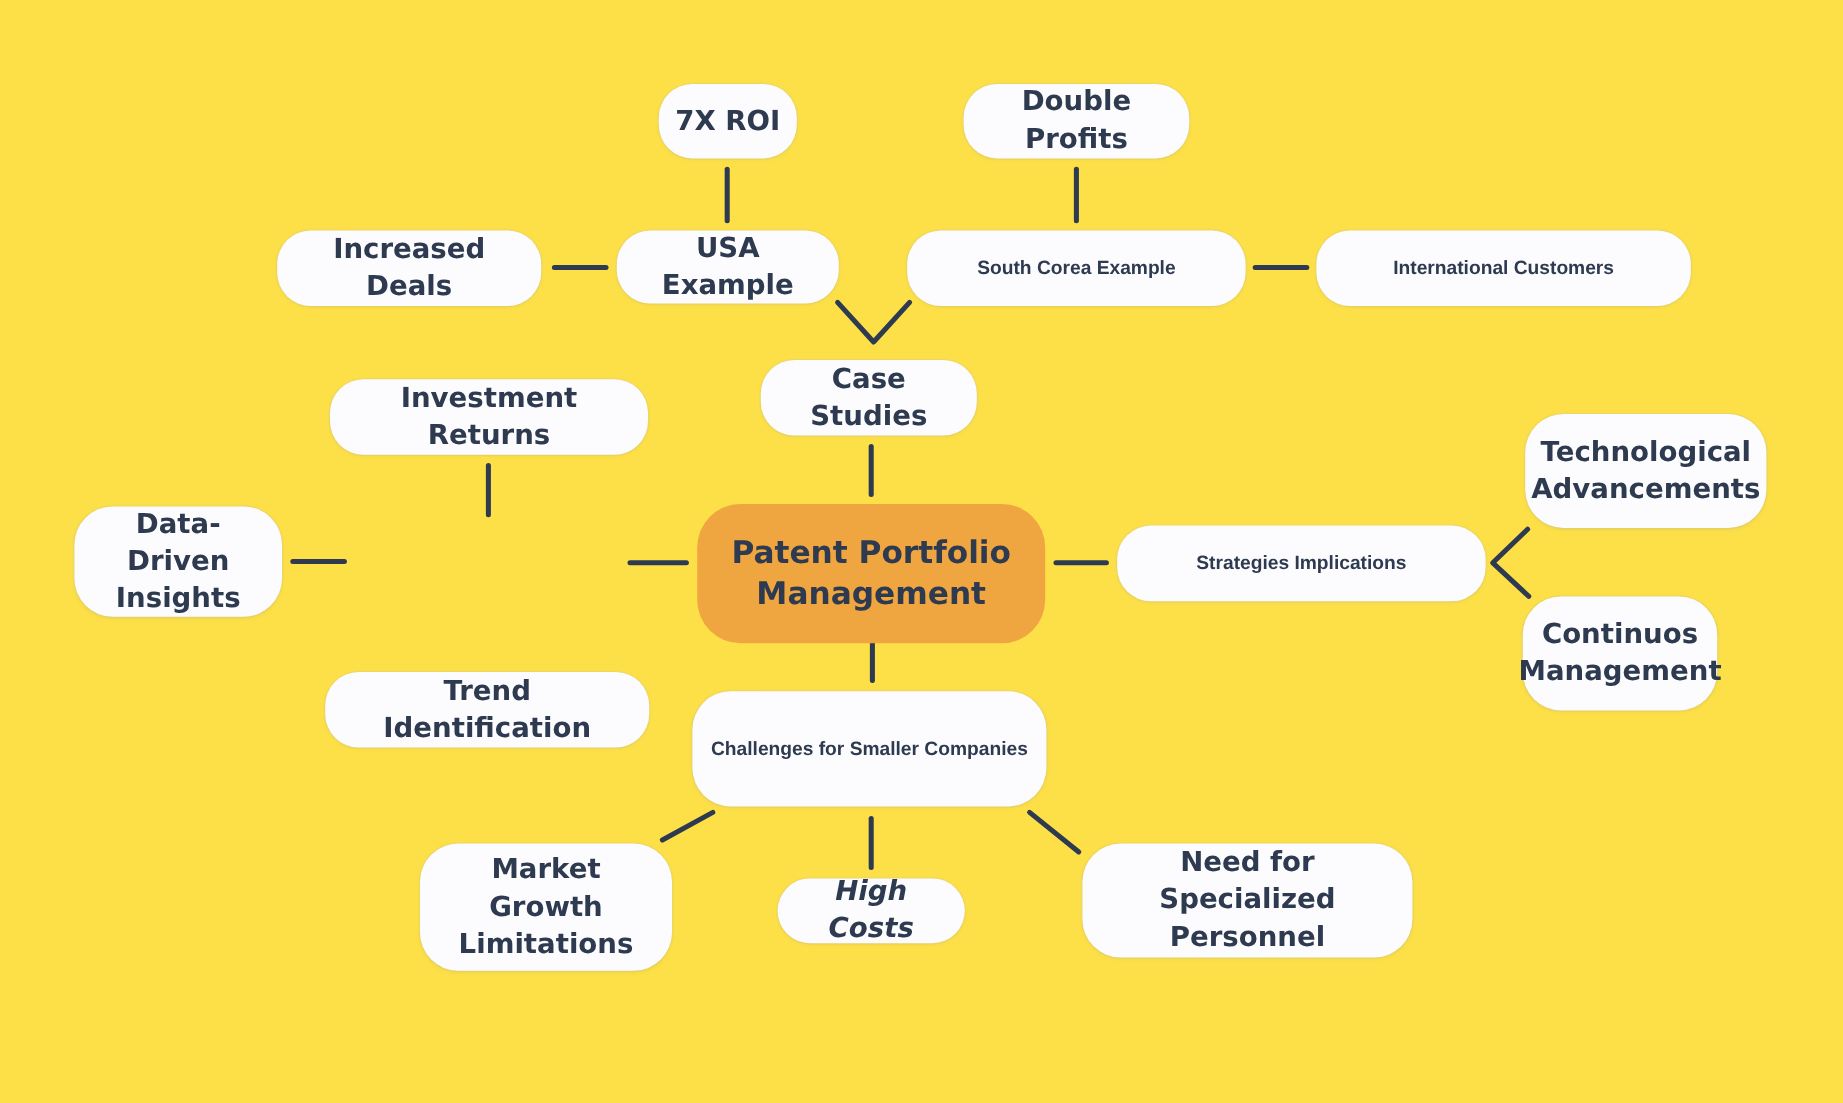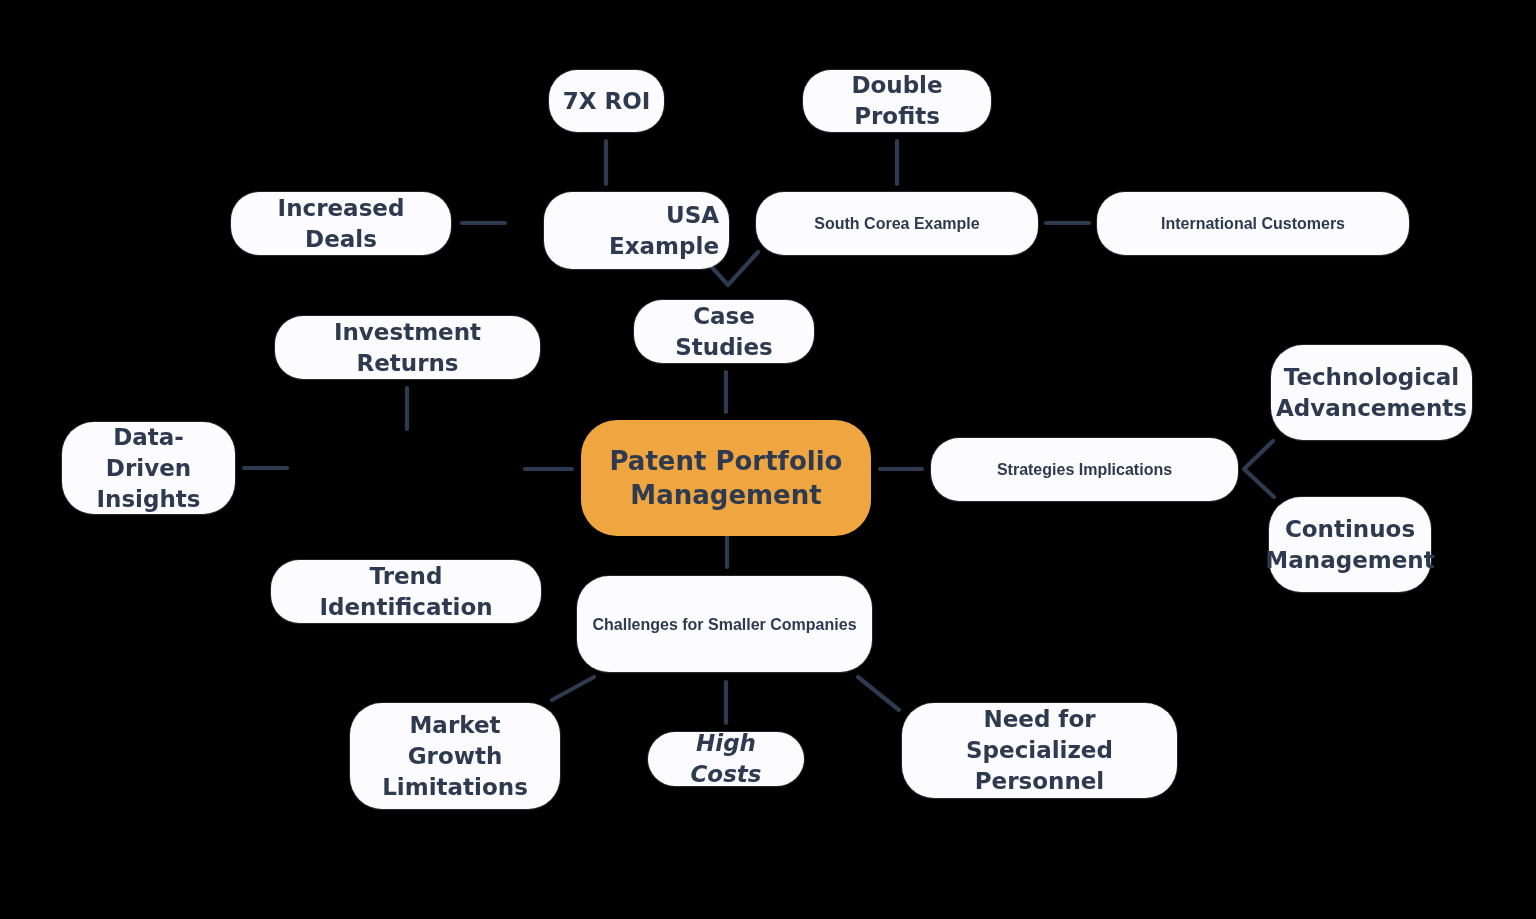--- a/index.html
+++ b/index.html
@@ -6,21 +6,21 @@
   html, body { margin: 0; padding: 0; }
   body {
     width: 1536px; height: 919px;
     background: #EFF0F4;
     font-family: "DejaVu Sans", sans-serif;
     overflow: hidden;
   }
   .stage {
     position: relative;
     width: 1536px; height: 919px;
-    background: #000000;
+    background: #fde047;
   }
   svg.connectors {
     position: absolute; left: 0; top: 0;
     width: 1536px; height: 919px;
     pointer-events: none;
   }
   svg.connectors line, svg.connectors polyline {
     stroke: #2E3A50;
     stroke-width: 4.2;
     stroke-linecap: round;
@@ -82,21 +82,21 @@
   </div>
 
   <div class="node font-wide" style="left:803px; top:70px; width:188px; height:62px;">
     <span>Double Profits</span>
   </div>
 
   <div class="node font-wide" style="left:231px; top:192px; width:220px; height:63px;">
     <span>Increased Deals</span>
   </div>
 
-  <div class="node font-wide" style="left:544px; top:192px; width:185px; height:77px;text-align:right;">
+  <div class="node font-wide" style="left:514px; top:192px; width:185px; height:61px;">
     <span>USA Example</span>
   </div>
 
   <div class="node font-narrow" style="left:756px; top:192px; width:282px; height:63px;">
     <span>South Corea Example</span>
   </div>
 
   <div class="node font-narrow" style="left:1097px; top:192px; width:312px; height:63px;">
     <span>International Customers</span>
   </div>

